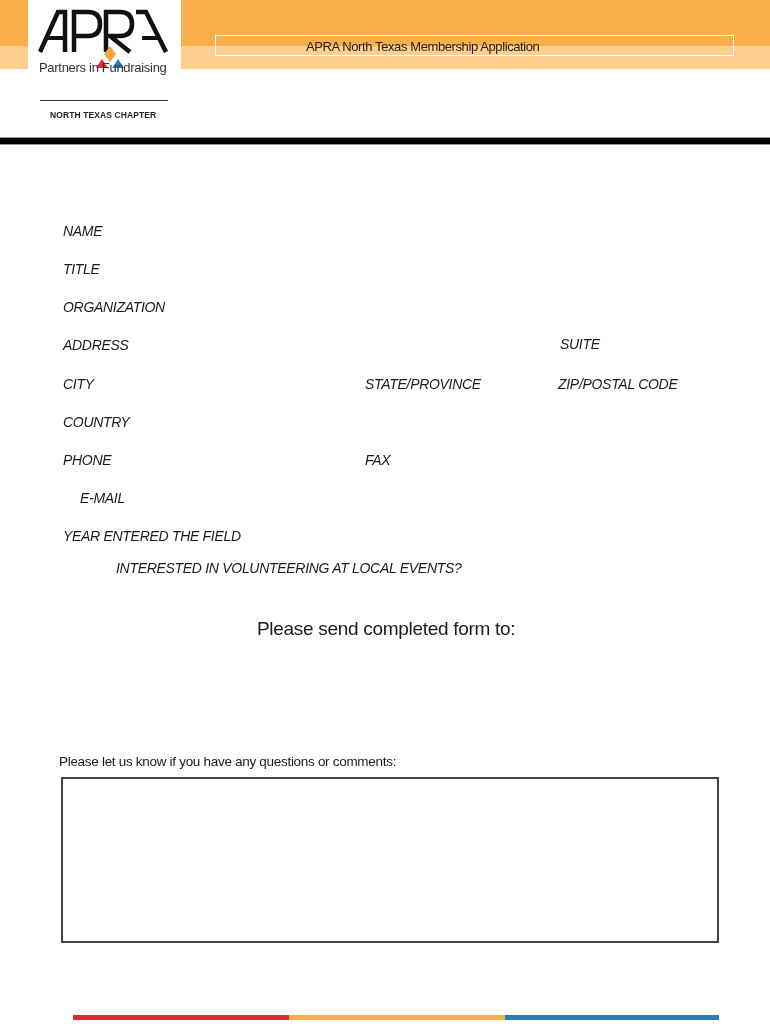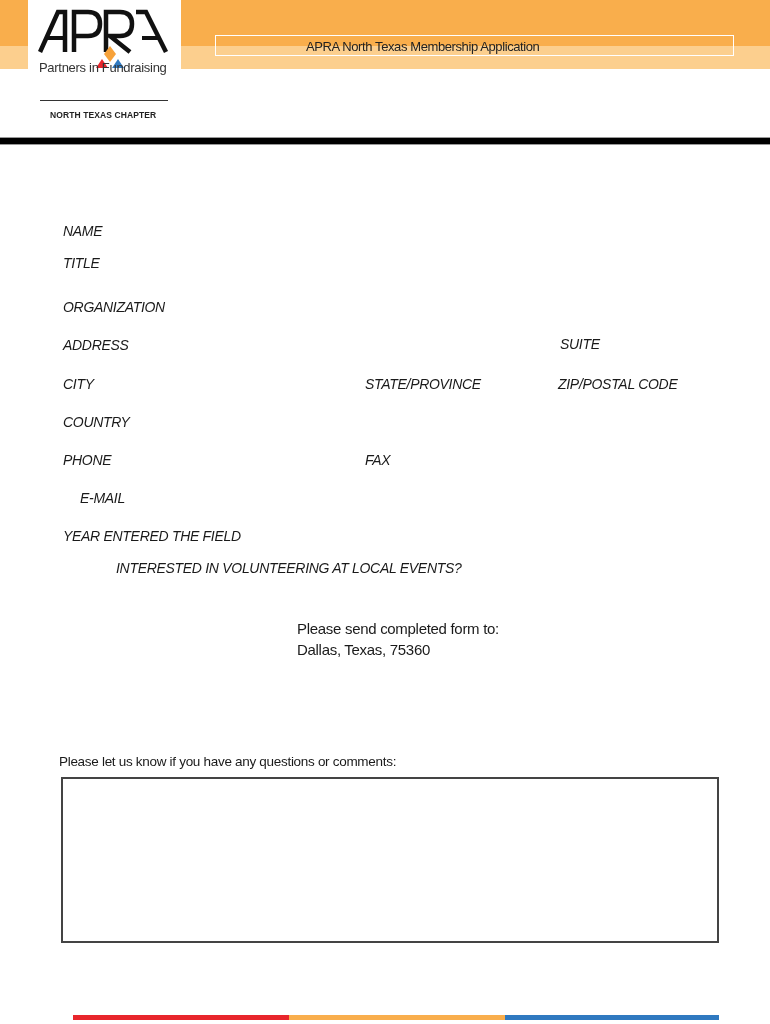--- a/index.html
+++ b/index.html
@@ -9,21 +9,21 @@
   .band-light { position:absolute; left:0; top:46px; width:770px; height:23px; background:#FCCF8E; }
   .logo-panel { position:absolute; left:28px; top:0; width:153px; height:136px; background:#ffffff; }
   .title-box { position:absolute; left:215px; top:35px; width:519px; height:21px; border:1.5px solid #ffffff; box-sizing:border-box; }
   .title-text { position:absolute; left:306px; top:39px; font-size:13px; letter-spacing:-0.4px; color:#222; }
   .logo-word { position:absolute; left:38px; top:8px; }
   .tagline { position:absolute; left:39px; top:60px; font-size:13px; color:#333; letter-spacing:-0.3px;text-align:center; }
   .logo-rule { position:absolute; left:40px; top:100px; width:128px; height:1px; background:#333; }
   .chapter { position:absolute; left:50px; top:110px; font-size:8.5px; font-weight:bold; color:#222; letter-spacing:0.1px; }
   .black-bar { position:absolute; left:0; top:137px; width:770px; height:6px; background:#000; border-top:1px solid #999; border-bottom:1px solid #999; box-sizing:content-box; }
   .lbl { position:absolute; font-size:14px; letter-spacing:-0.3px; color:#1a1a1a; white-space:nowrap;font-style:italic; }
-  .mail { position:absolute; left:257px; top:618px; font-size:15px; line-height:21px; letter-spacing:-0.3px; color:#1a1a1a;margin-left:40px; }
+  .mail { position:absolute; left:257px; top:618px; font-size:19px; line-height:21px; letter-spacing:-0.3px; color:#1a1a1a; }
   .comments-label { position:absolute; left:59px; top:754px; font-size:13.5px; letter-spacing:-0.3px; }
   .comments-box { position:absolute; left:61px; top:777px; width:658px; height:166px; border:2px solid #444; box-sizing:border-box; background:#fff; resize:none; outline:none; }
   .bar { position:absolute; top:1015px; height:5px; }
 </style>
 </head>
 <body>
 
 <div class="band-dark"></div>
 <div class="band-light"></div>
 
@@ -51,37 +51,36 @@
 <div class="tagline">Partners in Fundraising</div>
 <div class="logo-rule"></div>
 <div class="chapter">NORTH TEXAS CHAPTER</div>
 
 <div class="title-box"></div>
 <div class="title-text">APRA North Texas Membership Application</div>
 
 <div class="black-bar"></div>
 
 <div class="lbl" style="left:63px;top:223px;">NAME</div>
-<div class="lbl" style="left:63px;top:255px;">TITLE</div>
+<div class="lbl" style="left:63px;top:261px;">TITLE</div>
 <div class="lbl" style="left:63px;top:299px;">ORGANIZATION</div>
 <div class="lbl" style="left:63px;top:337px;">ADDRESS</div>
 <div class="lbl" style="left:560px;top:336px;">SUITE</div>
 <div class="lbl" style="left:63px;top:376px;">CITY</div>
 <div class="lbl" style="left:365px;top:376px;">STATE/PROVINCE</div>
 <div class="lbl" style="left:558px;top:376px;">ZIP/POSTAL CODE</div>
 <div class="lbl" style="left:63px;top:414px;">COUNTRY</div>
 <div class="lbl" style="left:63px;top:452px;">PHONE</div>
 <div class="lbl" style="left:365px;top:452px;">FAX</div>
 <div class="lbl" style="left:80px;top:490px;">E-MAIL</div>
 <div class="lbl" style="left:63px;top:528px;">YEAR ENTERED THE FIELD</div>
 <div class="lbl" style="left:116px;top:560px;">INTERESTED IN VOLUNTEERING AT LOCAL EVENTS?</div>
 
 <div class="mail">
   <div>Please send completed form to:</div>
-  <div>Dallas, Texas, 75360</div>
 </div>
 
 <div class="comments-label">Please let us know if you have any questions or comments:</div>
 <textarea class="comments-box" style=""></textarea>
 
 <div class="bar" style="left:73px;width:216px;background:#E8262C;"></div>
 <div class="bar" style="left:289px;width:216px;background:#F9AE4C;"></div>
 <div class="bar" style="left:505px;width:214px;background:#2F79C0;"></div>
 
 </body></html>

